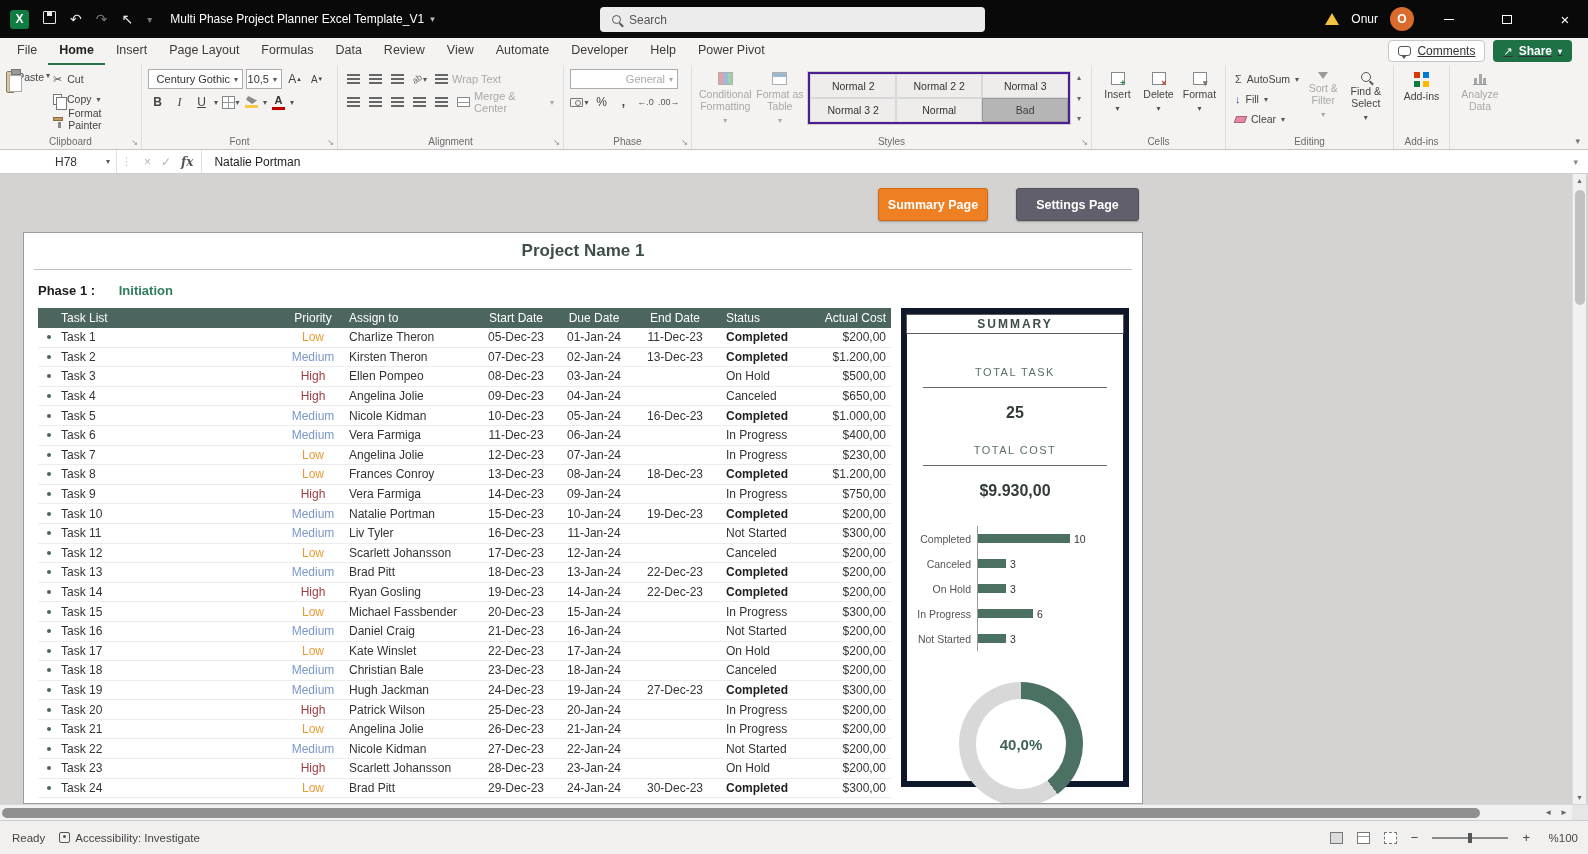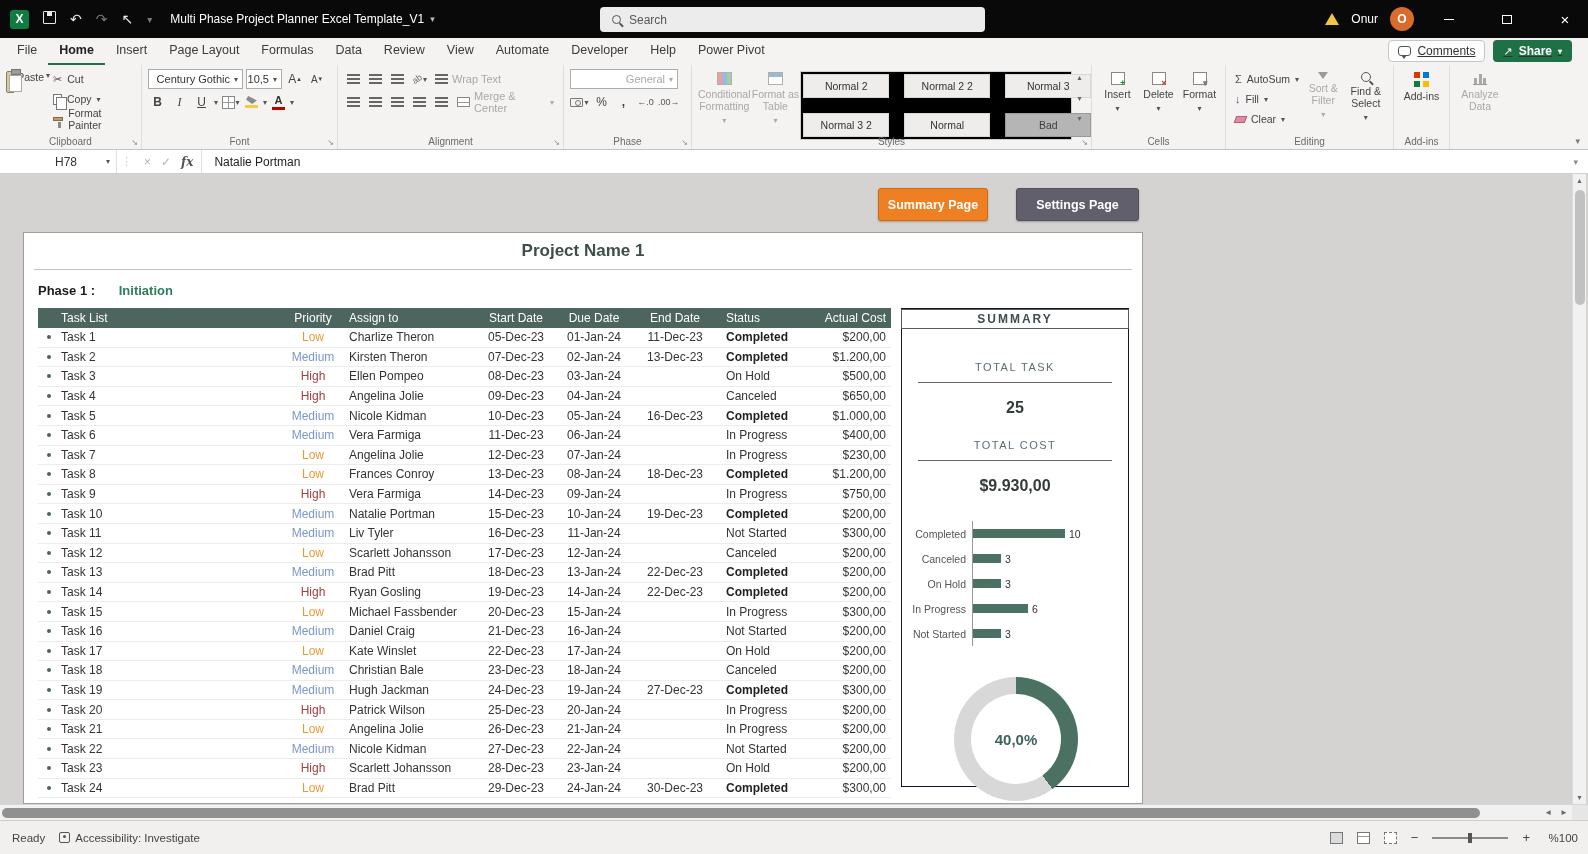--- a/index.html
+++ b/index.html
@@ -84,21 +84,21 @@
 
   .g-num { width:128px; }
   .ic-money { width:13px; height:9px; border:1px solid #777; border-radius:1px; position:relative; display:inline-block; }
   .ic-money::after { content:''; position:absolute; top:1.5px; left:3.5px; width:4px; height:4px; border:1px solid #777; border-radius:50%; }
   .tiny-txt { font-size:9px; color:#555; }
 
   .g-styles { width:400px; display:flex; }
   .stybtn { width:60px; }
   .ic-cf { width:15px; height:13px; border:1px solid #b0b0b0; background:linear-gradient(90deg,#e8a0a0 0 33%,#a0b8e0 33% 66%,#a0d0a8 66%); display:inline-block; }
   .ic-fat { width:15px; height:13px; border:1px solid #b0b0b0; background:linear-gradient(#9db8d2 0 4px,#fff 4px); display:inline-block; }
-  .style-gallery { width:272px; border:1px solid #cfcfcf; background:#000000; display:grid; grid-template-columns:repeat(3,86px); grid-auto-rows:24px; gap:15px; padding:2px; align-self:flex-start; margin-top:2px; }
+  .style-gallery { width:272px; border:1px solid #cfcfcf; background:#4c1d95; display:grid; grid-template-columns:repeat(3,86px); grid-auto-rows:24px; gap:0; padding:2px; align-self:flex-start; margin-top:2px; }
   .style-cell { background:#efedeb; border:1px solid #d8d8d8; font-size:10.5px; color:#333; display:flex; align-items:center; justify-content:center; }
   .style-cell.sel { background:#b5b5b5; border-color:#9a9a9a; color:#3f3f3f; }
   .gal-arrows { width:15px; display:flex; flex-direction:column; justify-content:space-between; align-items:center; padding:4px 0 2px 2px; font-size:8px; color:#666; height:56px; }
 
   .g-cells { width:134px; display:flex; gap:2px; }
   .cellbtn { width:41px; }
   .ic-cellbox { width:14px; height:13px; border:1px solid #888; background:#fff; position:relative; display:inline-block; }
   .ic-cellbox .mark { position:absolute; right:-2px; bottom:-4px; font-size:9px; font-weight:bold; }
   .mark.green { color:#1a7f37; } .mark.red { color:#c0392b; } .mark.gray { color:#777; }
 
@@ -152,21 +152,21 @@
   .tbody .c0::before { content:''; position:absolute; left:9px; top:50%; margin-top:-2px; width:4px; height:4px; border-radius:50%; background:#4C655E; }
   .c1 { width:60px; text-align:center; }
   .c2 { width:135px; padding-left:6px; }
   .c3 { width:76px; text-align:center; }
   .c4 { width:80px; text-align:center; }
   .c5 { width:82px; text-align:center; }
   .c6 { width:82px; padding-left:10px; }
   .c7 { width:93px; text-align:right; padding-right:5px; }
   .tc.done { font-weight:bold; color:#1f1f1f; }
 
-  .summary { position:absolute; left:877px; top:75px; width:228px; bottom:16px; background:#fff; border:1px solid #0f172a; }
+  .summary { position:absolute; left:877px; top:75px; width:228px; bottom:16px; background:#fff; border:6px solid #0f172a; }
   .sum-title { position:absolute; top:0; left:-1px; right:-1px; height:20px; border:1px solid #5a5a5a; display:flex; align-items:center; justify-content:center; font-size:12px; font-weight:bold; letter-spacing:2px; color:#3E4E4A; background:#fff; }
   .sum-label { position:absolute; left:0; right:0; text-align:center; font-size:11px; color:#5d6f6a; letter-spacing:1.5px; }
   .lbl-a { top:52px; } .lbl-b { top:130px; }
   .sum-line { position:absolute; left:16px; right:16px; border-top:1px solid #666; }
   .line-a { top:73px; } .line-b { top:151px; }
   .sum-value { position:absolute; left:0; right:0; text-align:center; font-size:16px; font-weight:bold; color:#323B39; }
   .val-a { top:90px; } .val-b { top:168px; }
   .bar-chart { position:absolute; top:212px; left:8px; right:8px; }
   .bar-row { display:flex; height:25px; align-items:center; }
   .bar-label { width:62px; text-align:right; font-size:10.5px; color:#555; padding-right:6px; }

